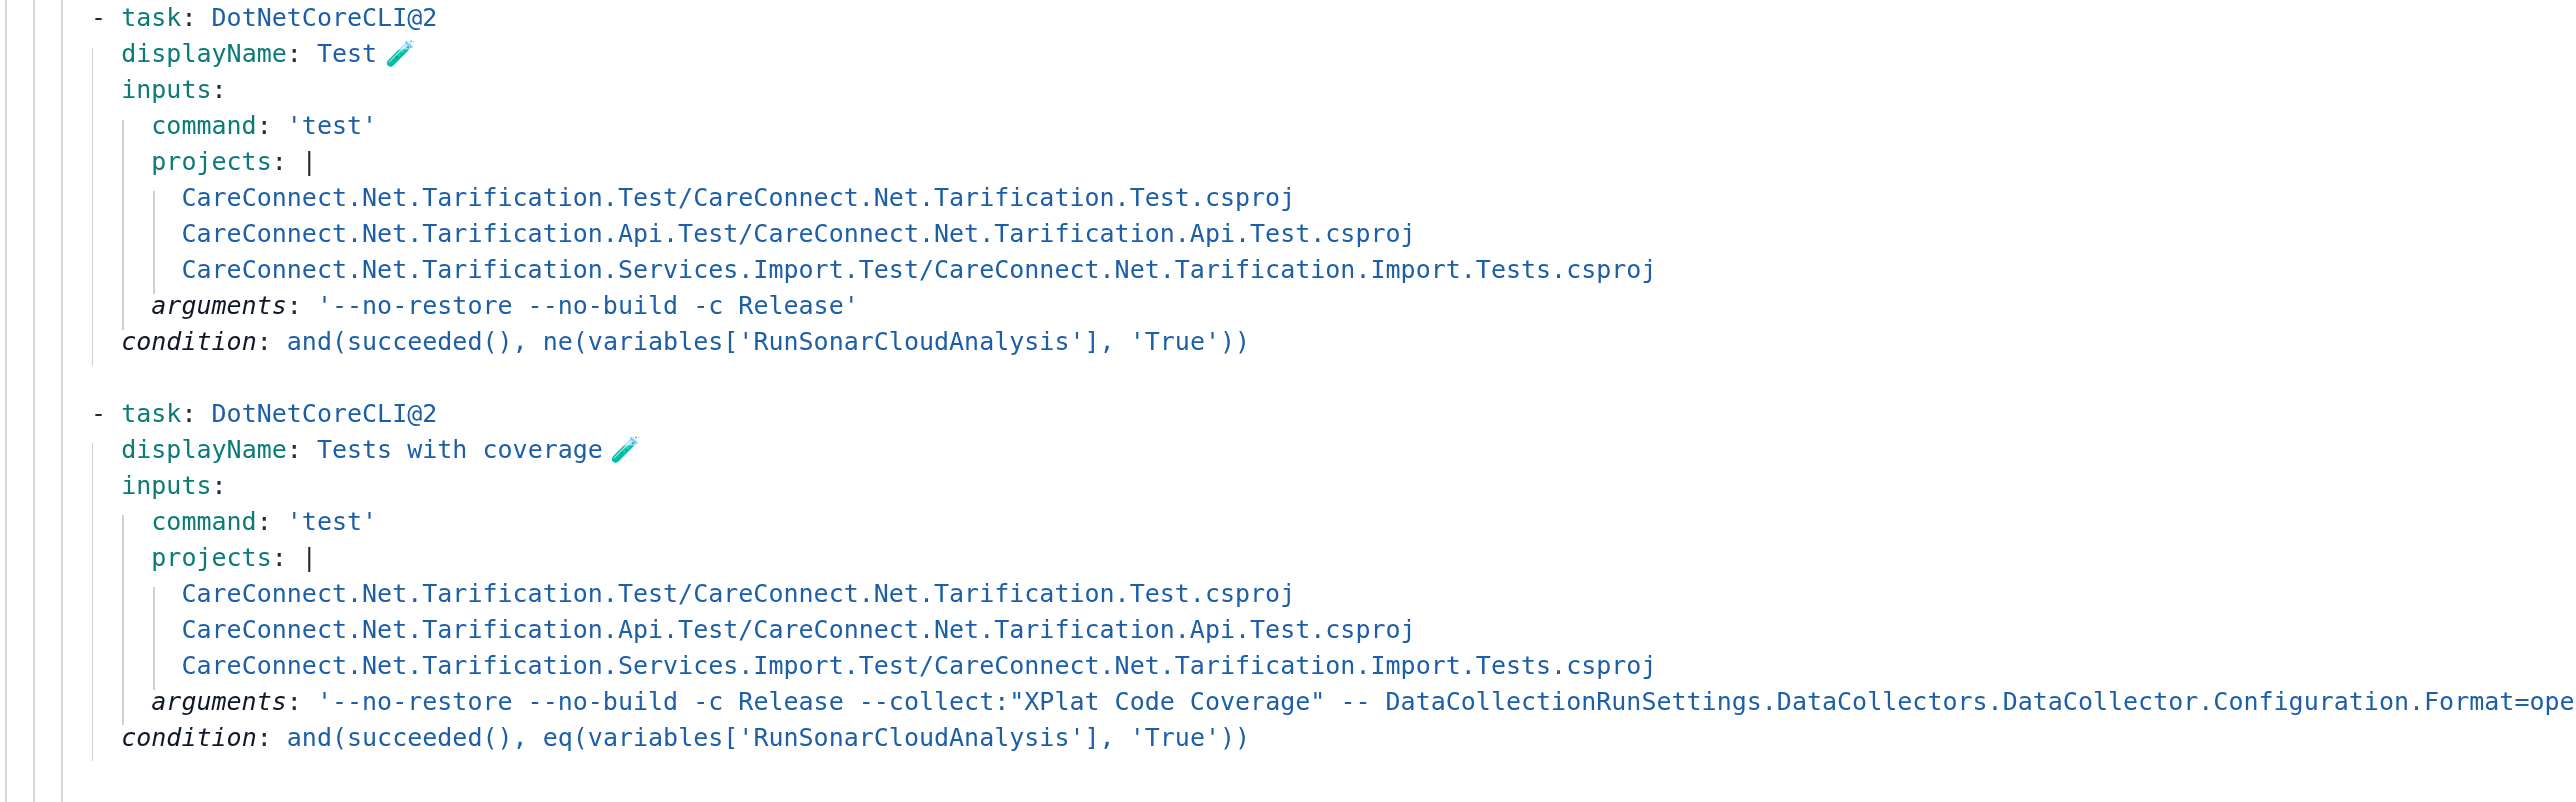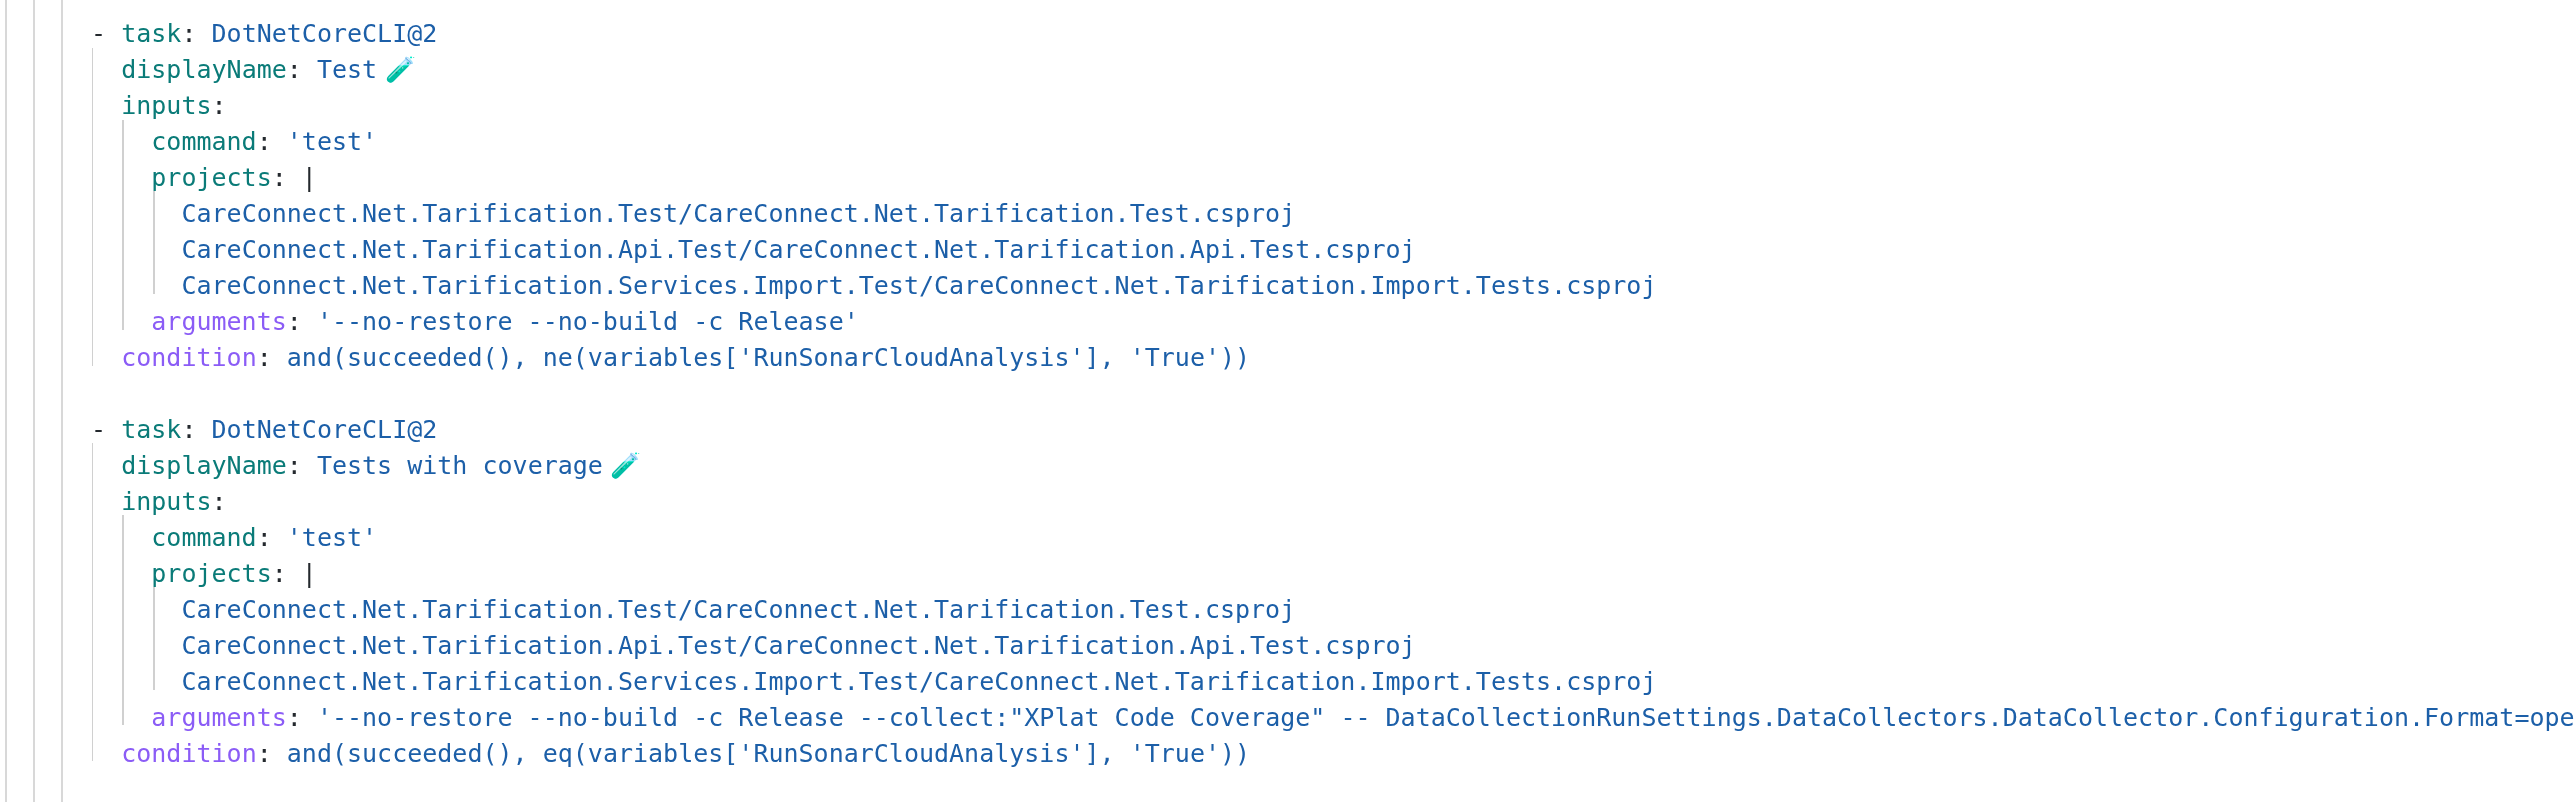--- a/index.html
+++ b/index.html
@@ -33,21 +33,21 @@
   .rail.r2 { left: 33px; }
   .rail.r3 { left: 61px; }
 
   
   #code {
     position: absolute;
     left: 61px;
     top: 0;
     right: 0;
     bottom: 0;
-    padding-top: 16px;
+    padding-top: 0;
     font-size: 25px;
     line-height: 36px;
     letter-spacing: 0px;
     white-space: pre;
   }
 
   .line {
     position: relative;
     height: 36px;
     white-space: pre;
@@ -56,21 +56,21 @@
 
   
   .guide {
     position: absolute;
     width: 1.7px;
     background: #d0d0d0;
   }
 
   
   .tok-key      { color: #0a7b78; }
-  .tok-key-g    { color: #8b5cf6; }
+  .tok-key-g    { color: #0f172a; font-style: italic; }
   .tok-punc     { color: #24292e; }
   .tok-dash     { color: #24292e; }
   .tok-val      { color: #1c5fa8; }
   .tok-pipe     { color: #24292e; }
   .emoji        { font-family: "DejaVu Sans", sans-serif; }
 
   
   .ind { display: inline-block; }
 </style>
 </head>

